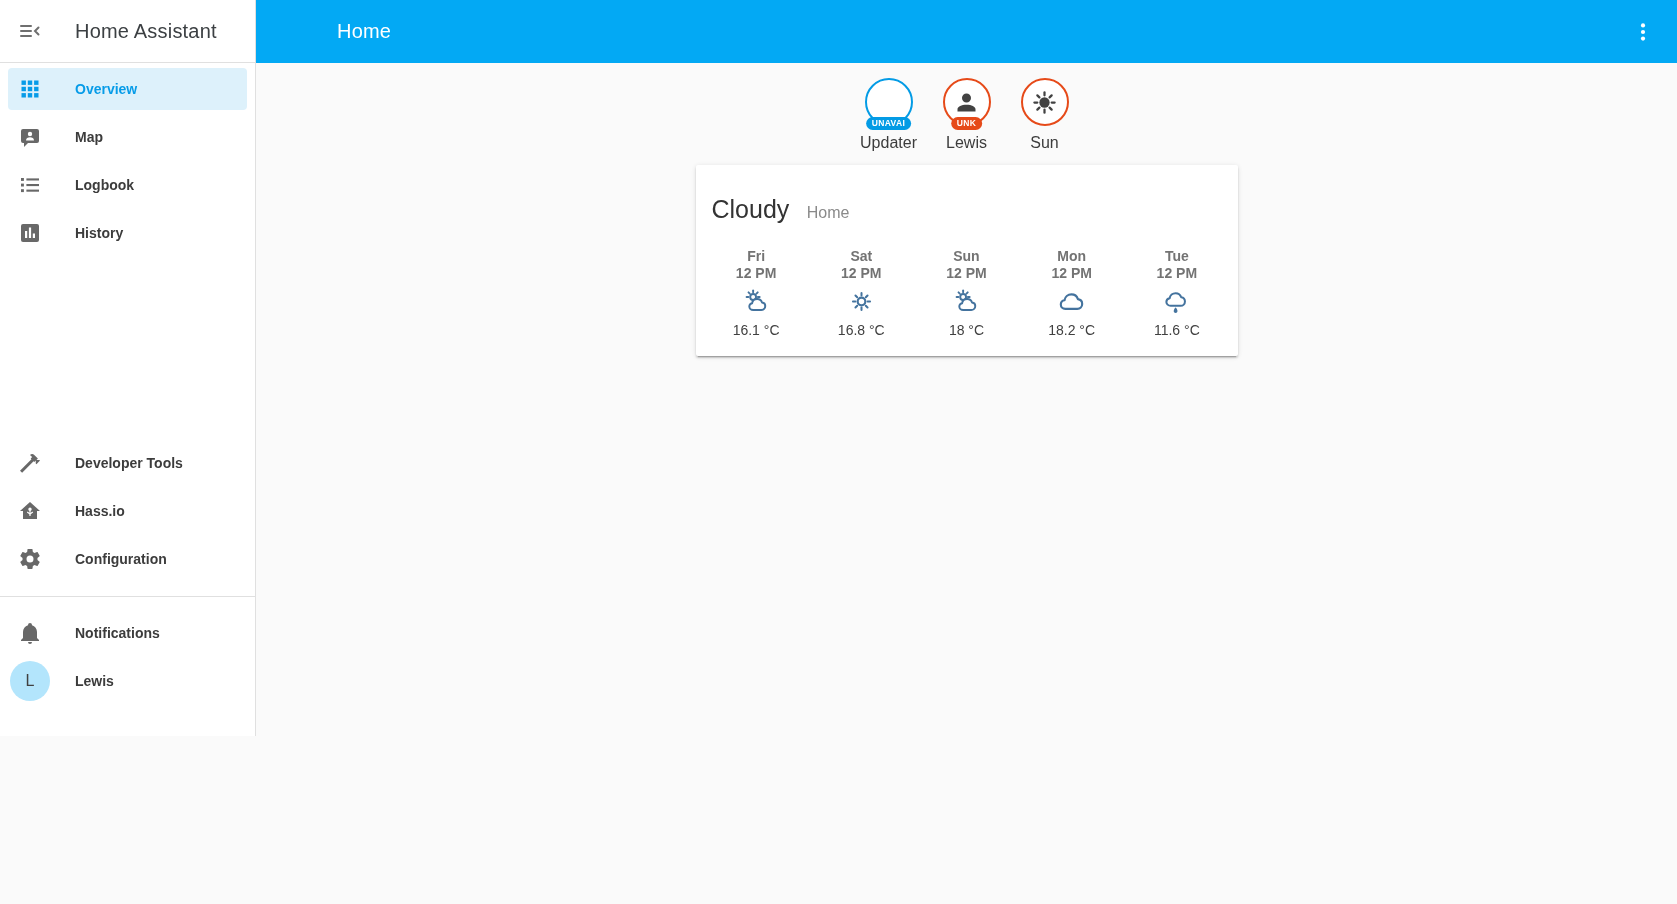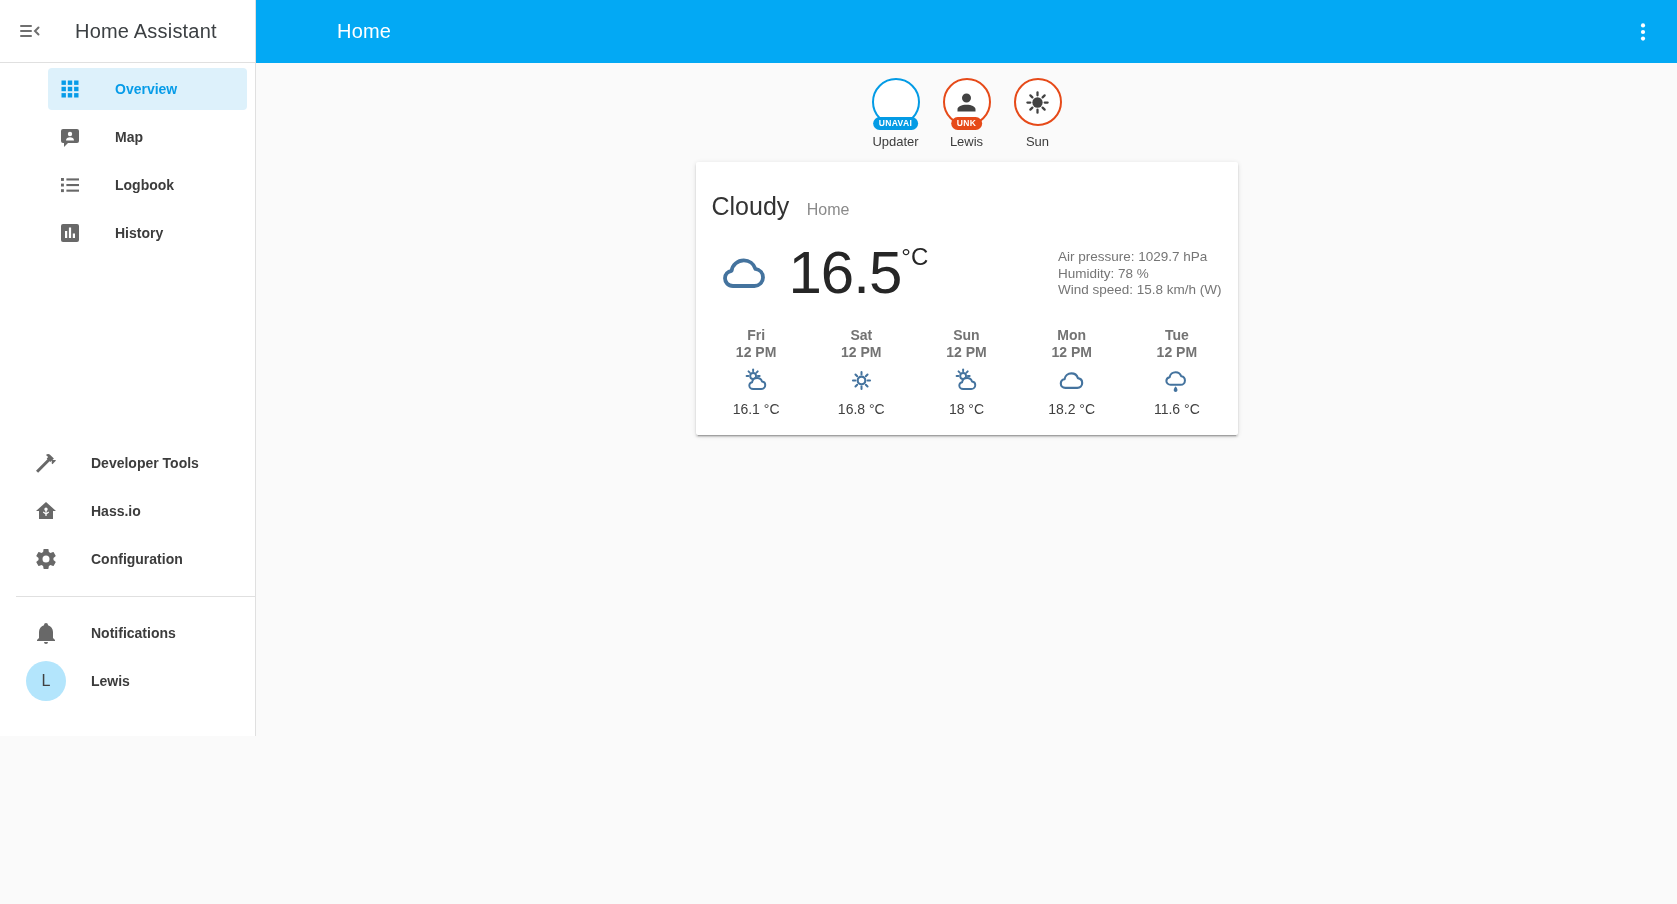--- a/index.html
+++ b/index.html
@@ -14,32 +14,32 @@
   .sidebar {
     width:256px; height:736px; background:#ffffff; flex:0 0 256px;
     border-right:1px solid #e0e0e0; position:relative; z-index:2;
   }
   .sidebar-header {
     height:63px; display:flex; align-items:center; padding-left:18px;
     border-bottom:1px solid #e0e0e0;
   }
   .menu-toggle { width:24px; height:24px; color:#6f6f6f; cursor:pointer; background:none; border:none; padding:0; }
   .sidebar-title { font-size:20px; color:#3c4043; margin-left:33px; letter-spacing:.2px; }
-  .nav { padding-top:5px;margin-left:40px; }
+  .nav { padding-top:5px; }
   .nav-item {
     height:42px; margin:0 8px 6px 8px; padding-left:10px; border-radius:4px;
     display:flex; align-items:center; cursor:pointer;
   }
   .nav-item .icon { width:24px; height:24px; color:#686868; flex:0 0 24px; }
   .nav-item .label { margin-left:33px; font-size:14px; font-weight:bold; color:#3c3c3c; }
   .nav-item.active { background:#ddf1fb; }
   .nav-item.active .icon { color:#079ce8; }
   .nav-item.active .label { color:#079ce8; }
 
-  .sidebar-bottom { position:absolute; left:16px; right:0; bottom:0; padding-bottom:31px; }
+  .sidebar-bottom { position:absolute; left:0; right:0; bottom:0; padding-bottom:31px; }
   .sidebar-bottom .nav-item { height:48px; margin-bottom:0; }
   .sidebar-divider { border:none; border-top:1px solid #e0e0e0; margin:13px 0 12px 0; }
   .row44 { height:44px; }
   .avatar {
     width:40px; height:40px; border-radius:50%; background:#b3e5fc; color:#404040;
     display:flex; align-items:center; justify-content:center; font-size:16px;
     margin-left:-8px; flex:0 0 40px;
   }
   .user-item .label { margin-left:25px; }
 
@@ -50,38 +50,38 @@
     color:#ffffff; flex:0 0 63px;
   }
   .topbar-title { font-size:20px; margin-left:81px; letter-spacing:.2px; }
   .topbar-spacer { flex:1; }
   .kebab-btn { width:48px; height:48px; margin-right:10px; background:none; border:none; color:#ffffff; cursor:pointer; display:flex; align-items:center; justify-content:center; }
   .kebab-btn svg { width:24px; height:24px; }
 
   .content { flex:1; background:#fafafa; display:flex; flex-direction:column; align-items:center; overflow:hidden; }
 
   
-  .badges { display:flex; gap:9px; margin-top:15px; }
+  .badges { display:flex; gap:16px; margin-top:15px; }
   .badge { width:62px; display:flex; flex-direction:column; align-items:center; cursor:pointer; }
   .badge-circle {
     width:48px; height:48px; border-radius:50%; background:#ffffff;
     border:2.5px solid; position:relative;
     display:flex; align-items:center; justify-content:center;
   }
   .badge-blue .badge-circle { border-color:#039be5; }
   .badge-red  .badge-circle { border-color:#e64a19; }
   .badge-circle .icon { width:27px; height:27px; color:#424242; }
   .badge-pill {
     position:absolute; bottom:-6px; left:50%; transform:translateX(-50%);
     color:#fff; font-size:8.5px; font-weight:bold; letter-spacing:.4px;
     padding:2.5px 6px; border-radius:9px; white-space:nowrap; line-height:1;
   }
   .badge-blue .badge-pill { background:#039be5; }
   .badge-red  .badge-pill { background:#e64a19; }
-  .badge-name { margin-top:8px; font-size:13px; color:#3c3c3c; }
+  .badge-name { margin-top:8px; font-size:16px; color:#3c3c3c; }
 
   
   .card {
     width:542px; margin-top:13px; background:#ffffff; border-radius:2px; cursor:pointer;
     box-shadow:0 2px 2px 0 rgba(0,0,0,.14), 0 1px 5px 0 rgba(0,0,0,.12), 0 3px 1px -2px rgba(0,0,0,.2);
   }
   .card-title-row { padding:30px 16px 0 16px; }
   .card-state { font-size:25px; color:#333333; }
   .card-loc { font-size:16px; color:#8a8a8a; margin-left:13px; }
   .weather-main { display:flex; align-items:center; padding:22px 16px 0 16px; }
@@ -328,33 +328,20 @@
           </div>
           <div class="badge-name">Sun</div>
         </div>
       </div>
 
       <div class="card">
         <div class="card-title-row">
           <span class="card-state">Cloudy</span>
           <span class="card-loc">Home</span>
         </div>
-        <div class="weather-main">
-          <svg class="big-weather-icon" viewBox="0 0 24 24">
-              <use href="#i-cloudy" xlink:href="#i-cloudy"></use>
-            </svg>
-          <div class="big-temp">
-            <span>16.5</span><span class="unit">°C</span>
-          </div>
-          <div class="attrs">
-            <div>Air pressure: 1029.7 hPa</div>
-            <div>Humidity: 78 %</div>
-            <div>Wind speed: 15.8 km/h (W)</div>
-          </div>
-        </div>
         <div class="forecast">
           <div class="fc-col">
             <div class="fc-day">Fri</div>
             <div class="fc-time">12 PM</div>
             <svg class="fc-icon" viewBox="0 0 24 24">
                 <use href="#i-partly" xlink:href="#i-partly"></use>
               </svg>
             <div class="fc-temp">16.1 °C</div>
           </div>
           <div class="fc-col">

